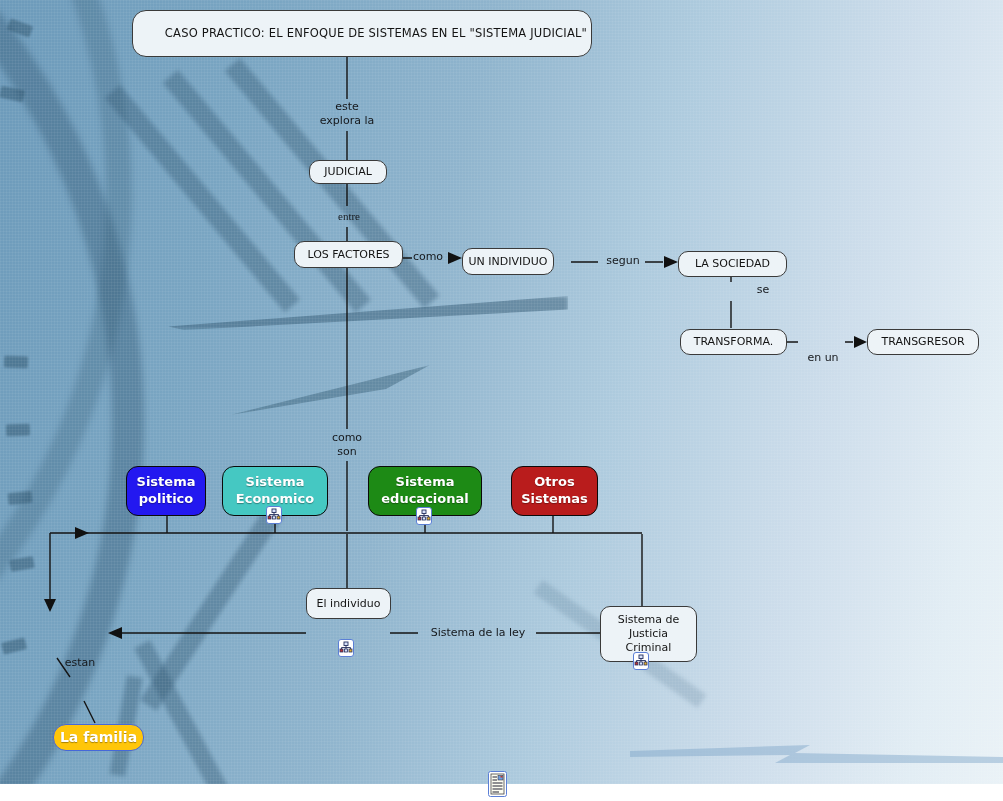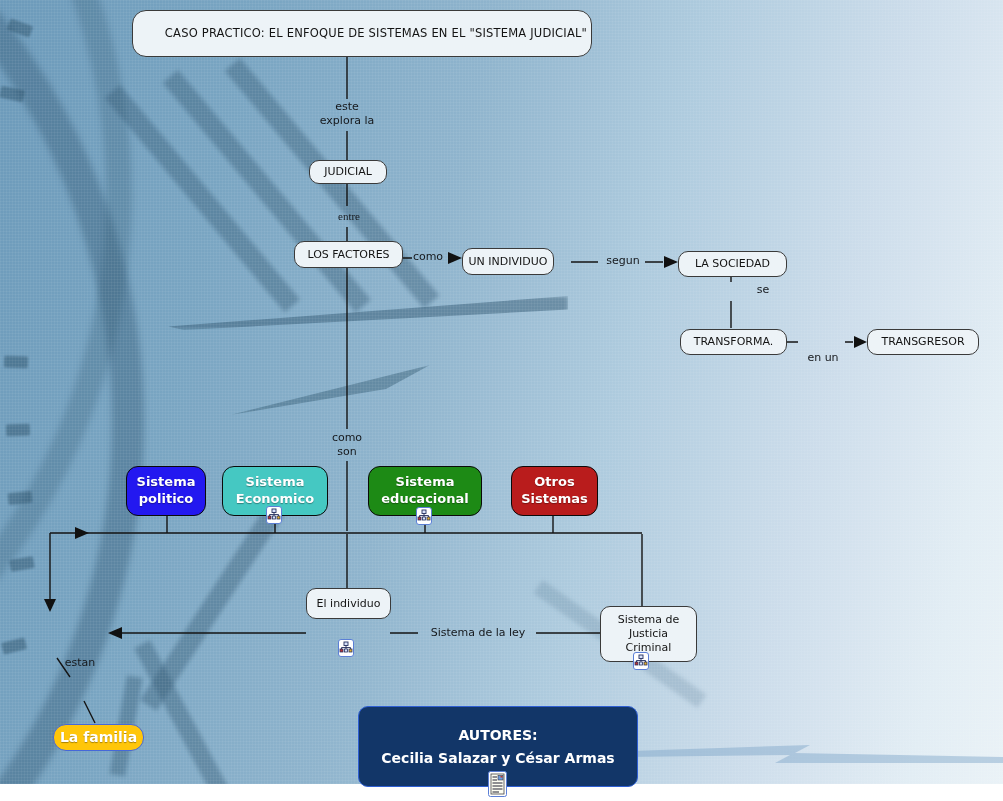--- a/index.html
+++ b/index.html
@@ -95,22 +95,20 @@
 
   <div class="cnode" style="left: 126px; top: 466px; width: 80px; height: 50px; background: rgb(35, 24, 240);">Sistema
 politico</div>
   <div class="cnode" style="left: 222px; top: 466px; width: 106px; height: 50px; background: rgb(69, 200, 194);">Sistema
 Economico</div>
   <div class="cnode" style="left: 368px; top: 466px; width: 114px; height: 50px; background: rgb(29, 138, 21);">Sistema
 educacional</div>
   <div class="cnode" style="left: 511px; top: 466px; width: 87px; height: 50px; background: #b91c1c;">Otros
 Sistemas</div>
   <div class="cnode familia" style="left: 53px; top: 724px; width: 91px; height: 27px; background: rgb(255, 198, 10); border-color: rgb(70, 104, 217);">La familia</div>
-  <div class="cnode autores" style="left: 358px; top: 706px; width: 280px; height: 81px; background: rgb(18, 54, 104); border-color: rgb(46, 95, 211);">AUTORES:
-Cecilia Salazar y César Armas</div>
 
   <div class="lp" style="left:295px;top:100px;width:104px;">este
 explora la</div>
   <div class="lp" style="left:321px;top:209px;width:56px;font-family:Liberation Serif, serif;">entre</div>
   <div class="lp" style="left:406px;top:250px;width:44px;">como</div>
   <div class="lp" style="left:597px;top:254px;width:52px;">segun</div>
   <div class="lp" style="left:717px;top:283px;width:28px;margin-left:32px;">se</div>
   <div class="lp" style="left:799px;top:334px;width:48px;margin-top:17px;">en un</div>
   <div class="lp" style="left:319px;top:431px;width:56px;">como
 son</div>

